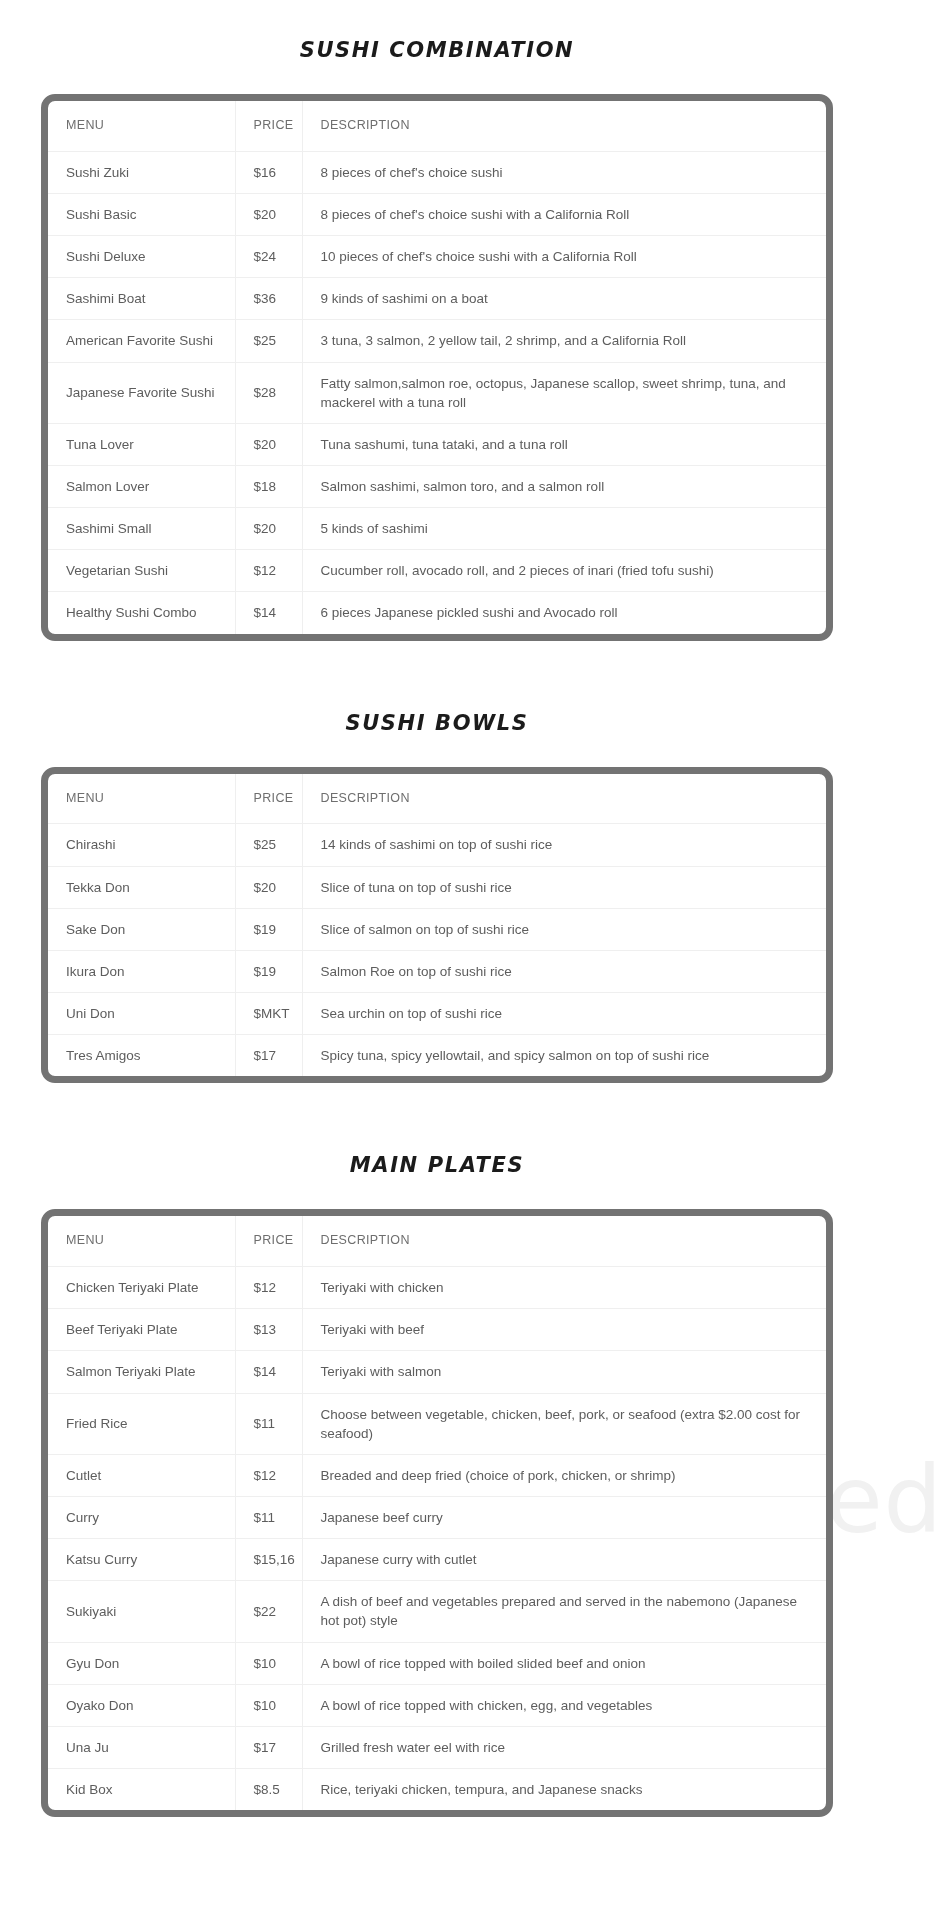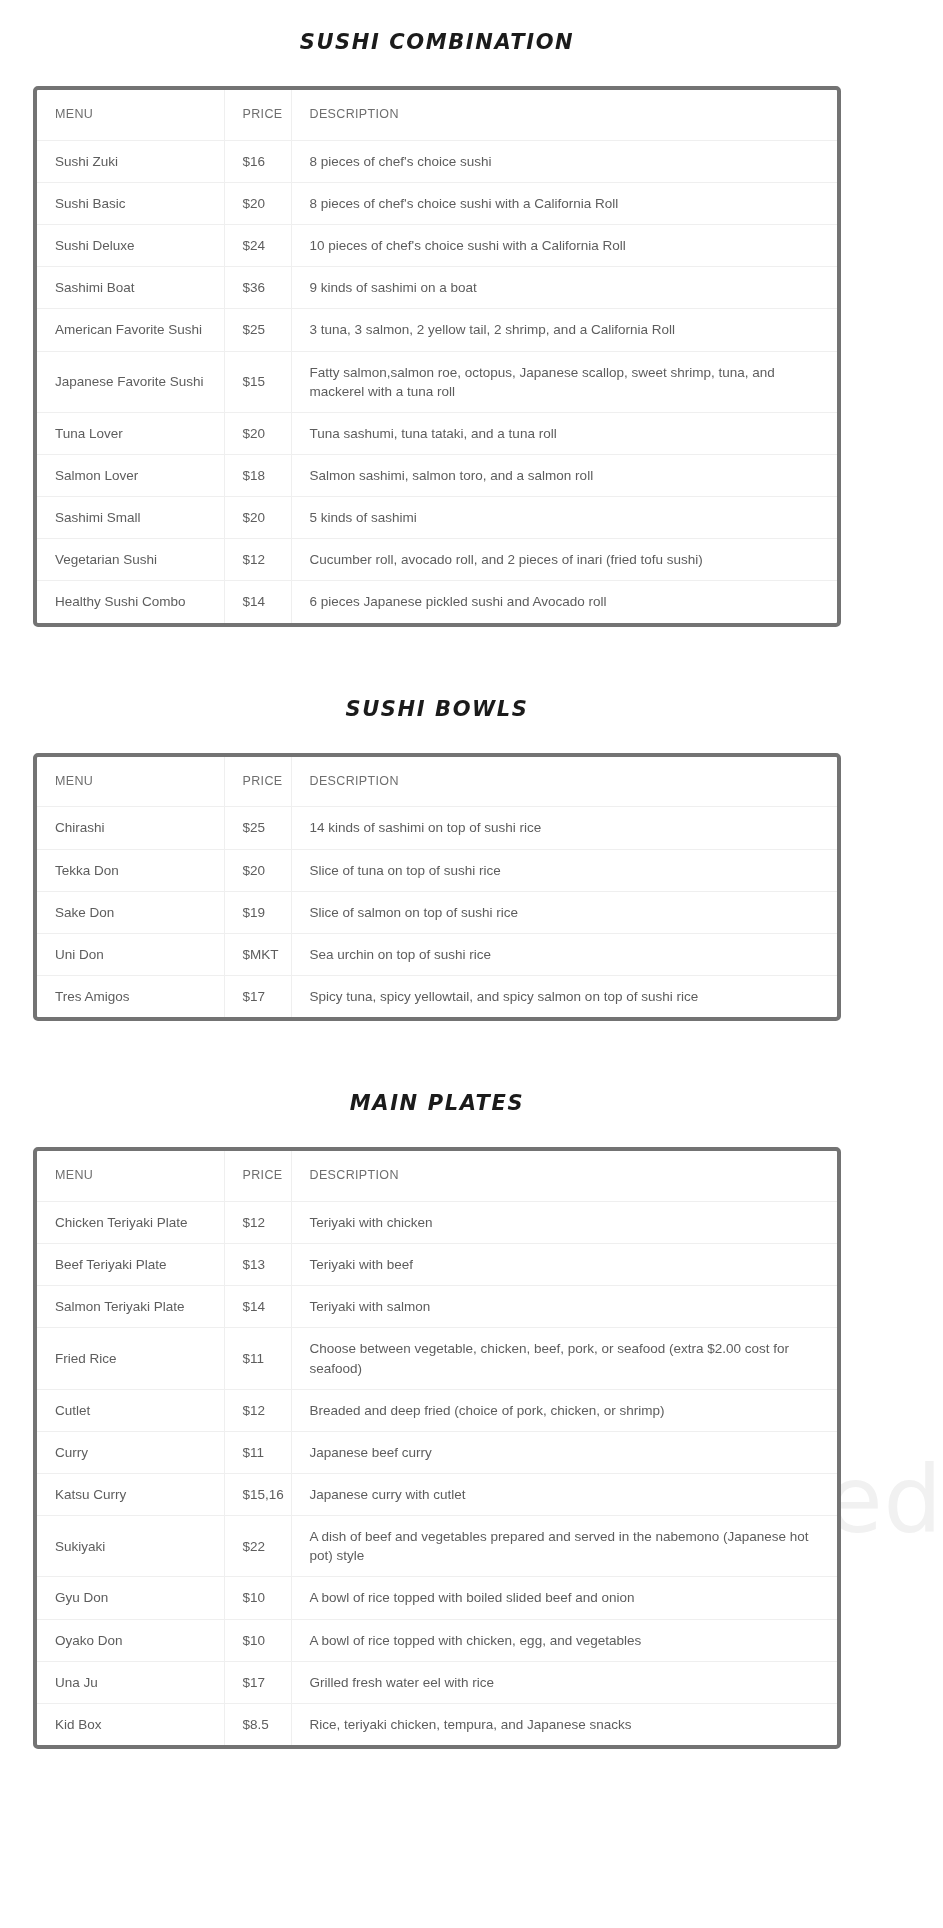--- a/index.html
+++ b/index.html
@@ -13,21 +13,21 @@
     min-height: 1928px;
     font-family: "Liberation Sans", sans-serif;
     color: #5a5a5a;
     position: relative;
     overflow-x: hidden;
   }
 
   .page {
     position: relative;
     width: 874px;
-    padding: 0;
+    padding: 8px;
     z-index: 2;
   }
 
   
   .watermark {
     position: absolute;
     right: -6px;
     top: 1255px;
     width: 520px;
     height: 300px;
@@ -64,22 +64,22 @@
     color: #1b1b1b;
     margin: 0 0 32px 0;
   }
 
   .sec-1 { padding-top: 30px; }
   .sec-2 { padding-top: 12px; }
   .sec-3 { padding-top: 12px; }
 
   .table-card {
     margin: 0 33px;
-    border: 4px solid #737373;
-    border-radius: 5px;
+    border: 7px solid #737373;
+    border-radius: 14px;
     background: #ffffff;
     overflow: hidden;
   }
 
   table.menu-table {
     width: 100%;
     border-collapse: collapse;
     table-layout: fixed;
   }
   table.menu-table th,
@@ -166,21 +166,21 @@
             <td class="cell-price">$36</td>
             <td class="cell-desc">9 kinds of sashimi on a boat</td>
           </tr>
           <tr>
             <td class="cell-menu">American Favorite Sushi</td>
             <td class="cell-price">$25</td>
             <td class="cell-desc">3 tuna, 3 salmon, 2 yellow tail, 2 shrimp, and a California Roll</td>
           </tr>
           <tr>
             <td class="cell-menu">Japanese Favorite Sushi</td>
-            <td class="cell-price">$15</td>
+            <td class="cell-price">$28</td>
             <td class="cell-desc">Fatty salmon,salmon roe, octopus, Japanese scallop, sweet shrimp, tuna, and mackerel with a tuna roll</td>
           </tr>
           <tr>
             <td class="cell-menu">Tuna Lover</td>
             <td class="cell-price">$20</td>
             <td class="cell-desc">Tuna sashumi, tuna tataki, and a tuna roll</td>
           </tr>
           <tr>
             <td class="cell-menu">Salmon Lover</td>
             <td class="cell-price">$18</td>
@@ -232,20 +232,25 @@
             <td class="cell-menu">Tekka Don</td>
             <td class="cell-price">$20</td>
             <td class="cell-desc">Slice of tuna on top of sushi rice</td>
           </tr>
           <tr>
             <td class="cell-menu">Sake Don</td>
             <td class="cell-price">$19</td>
             <td class="cell-desc">Slice of salmon on top of sushi rice</td>
           </tr>
           <tr>
+            <td class="cell-menu">Ikura Don</td>
+            <td class="cell-price">$19</td>
+            <td class="cell-desc">Salmon Roe on top of sushi rice</td>
+          </tr>
+          <tr>
             <td class="cell-menu">Uni Don</td>
             <td class="cell-price">$MKT</td>
             <td class="cell-desc">Sea urchin on top of sushi rice</td>
           </tr>
           <tr>
             <td class="cell-menu">Tres Amigos</td>
             <td class="cell-price">$17</td>
             <td class="cell-desc">Spicy tuna, spicy yellowtail, and spicy salmon on top of sushi rice</td>
           </tr>
         </tbody>

